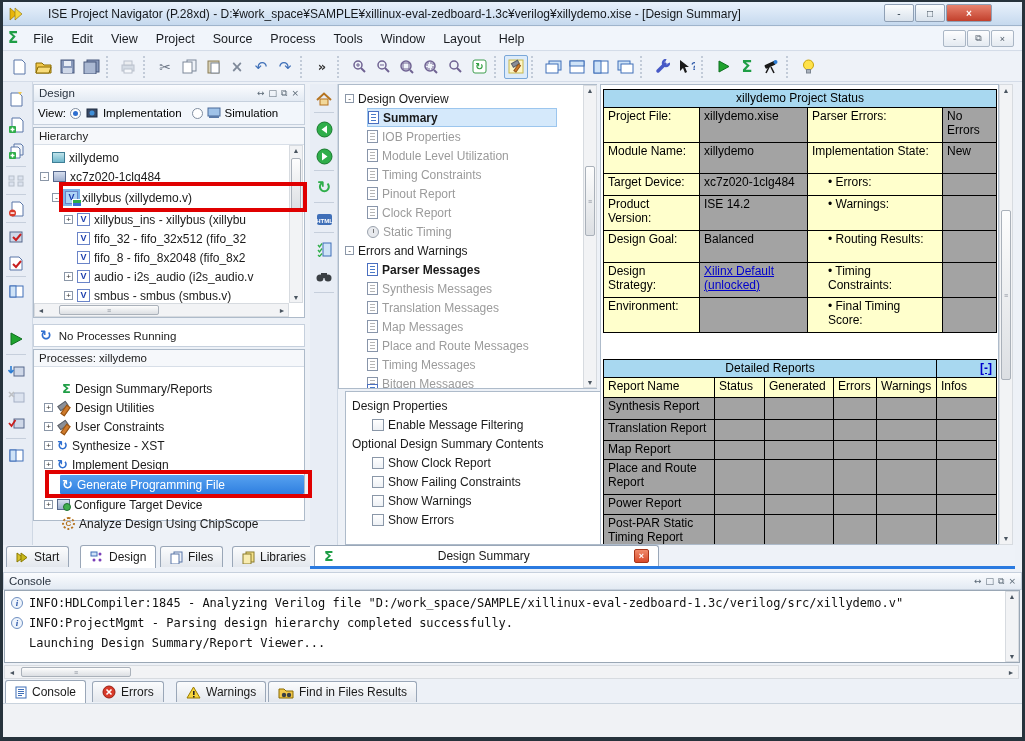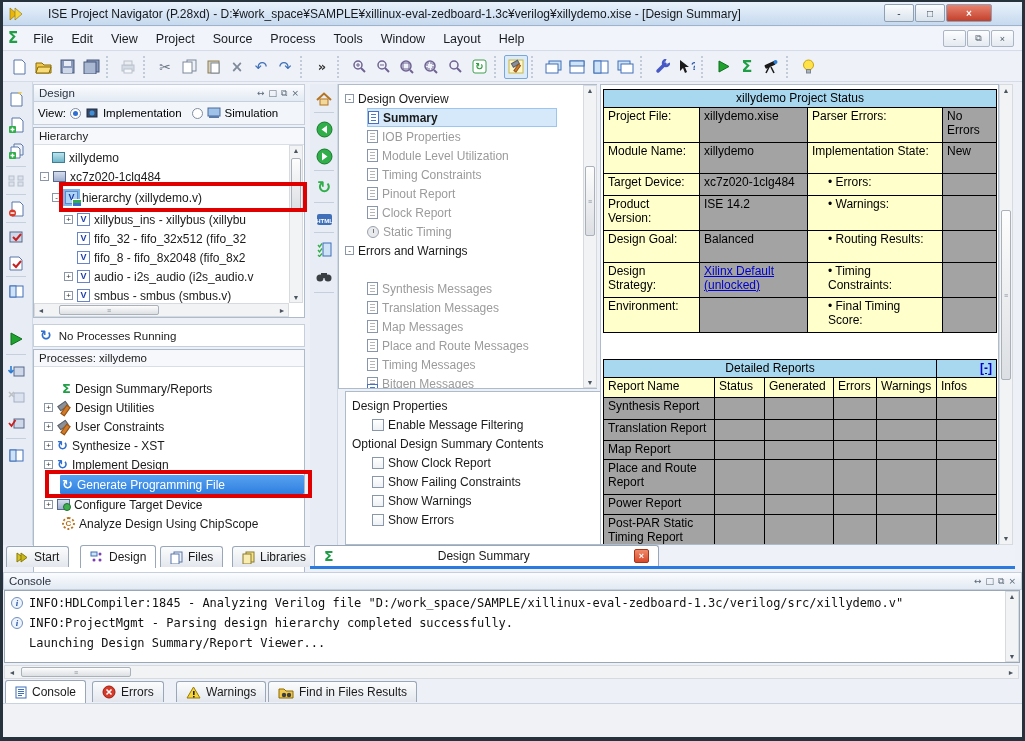--- a/index.html
+++ b/index.html
@@ -409,21 +409,21 @@
       <span>xillydemo</span>
     </div>
   <div class="tr" style="left:40px;top:167px;width:242px">
       <span class="exp">-</span>
       <span class="i-chip"></span>
       <span>xc7z020-1clg484</span>
     </div>
   <div class="tr" style="left:52px;top:188px;width:230px">
       <span class="exp">-</span>
       <span class="i-v sel mods">V</span>
-      <span>hierarchy (xillydemo.v)</span>
+      <span>xillybus (xillydemo.v)</span>
     </div>
   <div class="tr" style="left:64px;top:210px;width:222px">
       <span class="exp">+</span>
       <span class="i-v">V</span>
       <span>xillybus_ins - xillybus (xillybu</span>
     </div>
   <div class="tr" style="left:77px;top:229px;width:209px">
       <span class="i-v">V</span>
       <span>fifo_32 - fifo_32x512 (fifo_32</span>
     </div>
@@ -455,21 +455,21 @@
         <span>≡</span>
       </div>
     <span class="sbarrow" style="right:2px;left:auto;top:3px;width:8px">►</span>
   </div>
 
   <div class="abs" style="left:33px;top:324px;width:272px;height:23px;background:#fff;border:1px solid #c6d0dd;display:flex;align-items:center;gap:7px;padding:0 6px;font-size:11.5px;color:#222">
     <span class="i-proc" style="font-size:14px">↻</span>
     <span>No Processes Running</span>
   </div>
 
-  <div class="pbox" style="left:33px;top:349px;width:272px;height:224px">
+  <div class="pbox" style="left:33px;top:349px;width:272px;height:172px">
     <div class="lhead">
         <span>Processes: xillydemo</span>
       </div>
   </div>
   <div class="tr" style="left:62px;top:379px;width:240px">
       <span class="i-sigma">Σ</span>
       <span>Design Summary/Reports</span>
     </div>
   <div class="tr" style="left:44px;top:398px;width:258px">
       <span class="exp">+</span>
@@ -610,20 +610,24 @@
         <span class="i-pg"></span>
         <span>Clock Report</span>
       </div>
     <div class="tr gray" style="left:28px;top:137px;width:220px">
         <span class="i-clock"></span>
         <span>Static Timing</span>
       </div>
     <div class="tr" style="left:6px;top:156px;width:230px">
         <span class="exp">-</span>
         <span>Errors and Warnings</span>
+      </div>
+    <div class="tr" style="left:28px;top:175px;width:220px;font-weight:bold">
+        <span class="i-pg b"></span>
+        <span>Parser Messages</span>
       </div>
     <div class="tr gray" style="left:28px;top:194px;width:220px">
         <span class="i-pg"></span>
         <span>Synthesis Messages</span>
       </div>
     <div class="tr gray" style="left:28px;top:213px;width:220px">
         <span class="i-pg"></span>
         <span>Translation Messages</span>
       </div>
     <div class="tr gray" style="left:28px;top:232px;width:220px">

